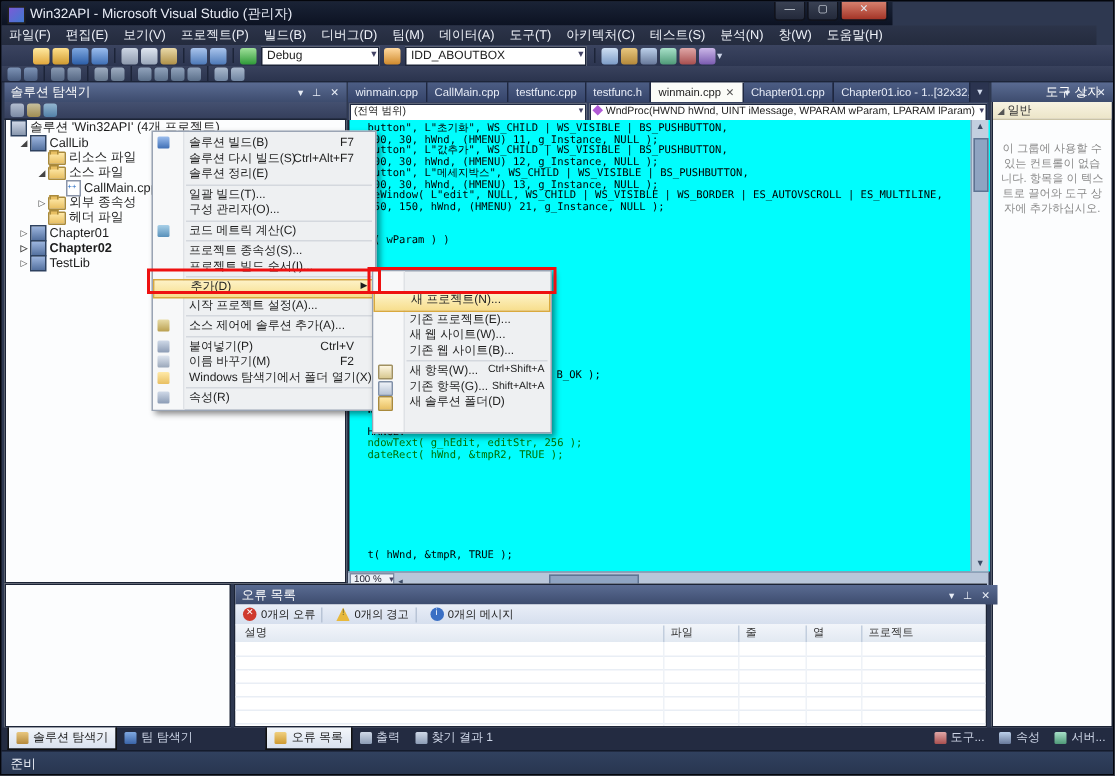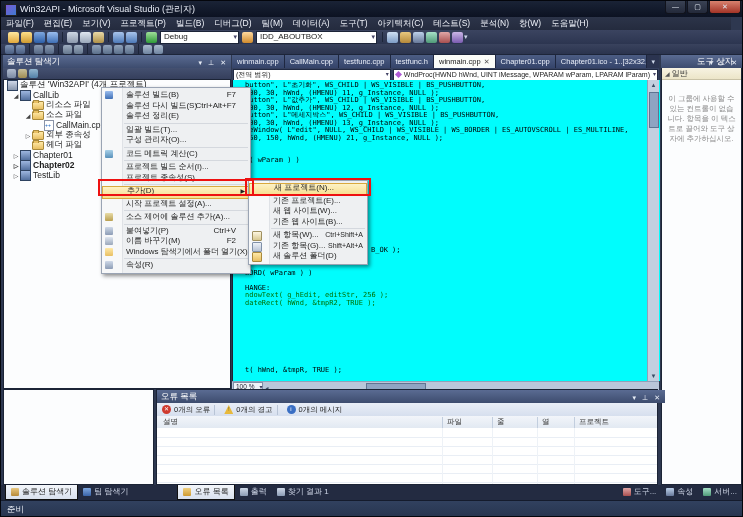--- a/index.html
+++ b/index.html
@@ -1,27 +1,27 @@
 <!DOCTYPE html>
 <html><head>
 <meta charset="utf-8">
 <style>
   html,body{margin:0;padding:0;background:#555;font-family:"Liberation Sans",sans-serif;}
   #vs{position:relative;width:743px;height:517px;background:#2e3850;overflow:hidden;border:1px solid #04060c;box-sizing:border-box;font-family:"Liberation Sans",sans-serif;}
   .abs{position:absolute;box-sizing:border-box;}
   
-  .titlebar{left:0;top:0;width:743px;height:16px;background:linear-gradient(#1a2336,#0c1222);color:#e8ecf6;font-size:9px;line-height:16px;}
+  .titlebar{left:0;top:0;width:594px;height:16px;background:linear-gradient(#1a2336,#0c1222);color:#e8ecf6;font-size:9px;line-height:16px;}
   .win-ico{position:absolute;left:4px;top:3px;width:10px;height:10px;background:linear-gradient(135deg,#7a5bd6,#3f7ad0);border:1px solid #222;}
   .title-text{position:absolute;left:19px;top:0;}
   .winbtns{position:absolute;right:3px;top:0;display:flex;}
   .wbtn{width:19px;height:12px;border:1px solid #11131c;border-top:none;background:linear-gradient(#3a4254,#23293a);color:#dfe5ee;font-size:7px;line-height:11px;text-align:center;border-radius:0 0 3px 3px;margin-left:1px;}
   .wbtn.close{width:30px;background:linear-gradient(#d8826f,#a33326);}
   .menubar{left:0;top:16px;width:730px;height:13px;background:linear-gradient(#2c3449,#242b3e);display:flex;color:#eef1f8;font-size:8.5px;}
   .menubar .mi{padding:0 5px;line-height:13px;}
-  .tb1{left:0;top:29px;width:743px;height:14px;background:linear-gradient(#3b4460,#2c3550);display:flex;align-items:center;padding-left:6px;}
+  .tb1{left:0;top:29px;width:743px;height:14px;background:linear-gradient(#3b4460,#2c3550);display:flex;align-items:center;padding-left:20px;}
   .tb2{left:0;top:43px;width:743px;height:11px;background:linear-gradient(#39425d,#2b344e);display:flex;align-items:center;padding-left:3px;border-bottom:1px solid #1d2539;}
   .tico{width:11px;height:11px;margin:0 1px;border-radius:2px;position:relative;flex:none;}
   .tico.small{width:9px;height:9px;opacity:.8;}
   .tsep{width:1px;height:10px;background:#1c2438;margin:0 3px;flex:none;}
   .combo{height:11px;background:#fff;border:1px solid #1c2438;color:#222;font-size:8px;line-height:10px;padding:0 12px 0 3px;position:relative;margin:0 2px;flex:none;}
   .combo:after{content:"▾";position:absolute;right:1px;top:0;font-size:7px;color:#446;}
   .dd{color:#345;}
   
   .phead{background:linear-gradient(#5a6b92,#3d4c6e);color:#fff;font-size:8.5px;line-height:13px;padding:0 4px;}
   .phead .pbtns{position:absolute;right:3px;top:1px;color:#e8edf6;font-size:7px;letter-spacing:2px;}
@@ -68,21 +68,21 @@
   .cmenu{left:100px;top:86px;width:150px;background:#eef0f2;border:1px solid #9aa4b4;box-shadow:2px 2px 4px rgba(0,0,0,.45);z-index:50;padding:2px 0;}
   .cmenu:before,.smenu:before{content:"";position:absolute;left:0;top:0;bottom:0;width:20px;background:#f7f8f9;border-right:1px solid #dfe2e6;}
   .mrow{position:relative;height:10.5px;font-size:8px;color:#1e1e1e;line-height:10.5px;white-space:nowrap;}
   .mrow .lbl{position:absolute;left:24px;}
   .mrow .sc{position:absolute;right:14px;color:#1e1e1e;}
   .mrow .sub{position:absolute;right:4px;font-size:6px;top:0;}
   .mrow.hl{background:linear-gradient(#fdf2c6,#f7de8d);border-top:1px solid #e3c briefly;}
   .mrow.hl{border:1px solid #d9a93e;line-height:8.5px;}
   .msep{height:1px;background:#d4d8de;margin:1px 2px 1px 22px;}
   .mic{position:absolute;left:3px;top:1px;width:8px;height:8px;border-radius:1px;}
-  .smenu{left:247px;top:179px;width:120px;background:#eef0f2;border:1px solid #9aa4b4;box-shadow:2px 2px 4px rgba(0,0,0,.45);z-index:55;padding:2px 0;}
+  .smenu{left:247px;top:179px;width:120px;background:#eef0f2;border:1px solid #9aa4b4;box-shadow:2px 2px 4px rgba(0,0,0,.45);z-index:55;padding:14px 0;}
   .smenu .mrow .lbl{left:24px;}
   .smenu .mrow .sc{right:4px;font-size:7px;}
   .redbox{border:2px solid #ee1111;z-index:60;background:transparent;}
   
   .blw{left:2px;top:388px;width:151px;height:96px;background:#fcfdfe;border:1px solid #1c2436;}
   .err{left:155px;top:388px;width:502px;height:96px;background:#fcfdfe;border:1px solid #1c2436;}
   .err-head{position:absolute;left:0;top:0;width:500px;height:13px;}
   .err-tools{position:absolute;left:0;top:13px;width:500px;height:13px;background:linear-gradient(#e9eef7,#d6dfee);border-bottom:1px solid #b8c4d6;display:flex;align-items:center;font-size:7.5px;color:#222;}
   .err-tools .sep{width:1px;height:10px;background:#b8c4d6;margin:0 4px;}
   .sic{width:9px;height:9px;border-radius:50%;margin:0 3px 0 5px;color:#fff;font-size:6px;line-height:9px;text-align:center;flex:none;}
@@ -389,24 +389,24 @@
     <div class="mrow">
         <span class="lbl">구성 관리자(O)...</span>
       </div>
     <div class="msep"></div>
     <div class="mrow">
         <span class="mic" style="background:linear-gradient(#a8d0e8,#5890ba);"></span>
         <span class="lbl">코드 메트릭 계산(C)</span>
       </div>
     <div class="msep"></div>
     <div class="mrow">
+        <span class="lbl">프로젝트 종속성(S)...</span>
+      </div>
+    <div class="mrow">
         <span class="lbl">프로젝트 빌드 순서(I)...</span>
-      </div>
-    <div class="mrow">
-        <span class="lbl">프로젝트 종속성(S)...</span>
       </div>
     <div class="msep"></div>
     <div class="mrow hl">
         <span class="lbl">추가(D)</span>
         <span class="sub">▶</span>
       </div>
     <div class="mrow">
         <span class="lbl">시작 프로젝트 설정(A)...</span>
       </div>
     <div class="msep"></div>

